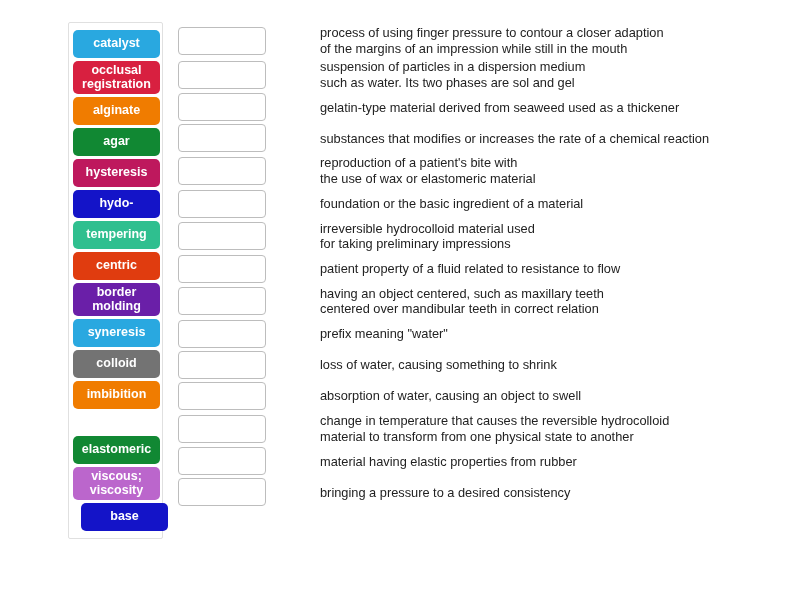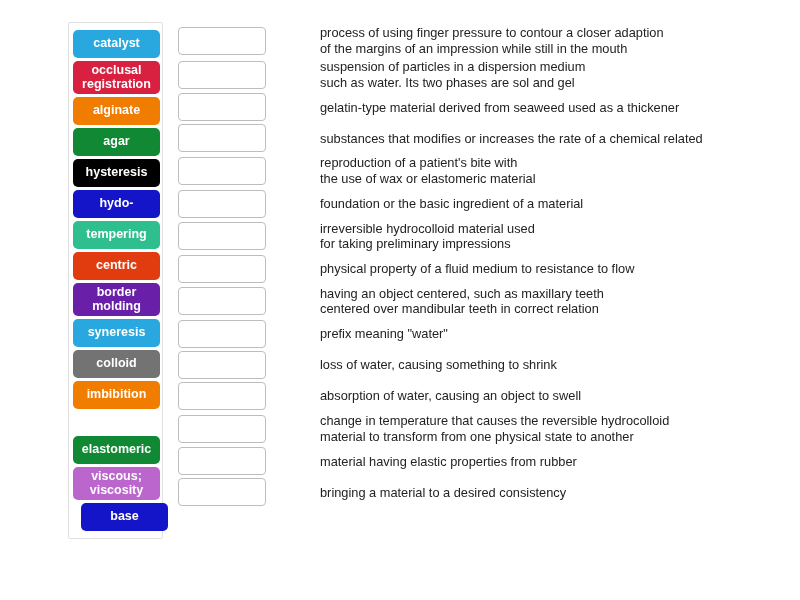--- a/index.html
+++ b/index.html
@@ -78,21 +78,21 @@
 <body>
 
 <div id="app">
 
   <div id="terms-panel">
       <div class="term-tile" style="background: rgb(41, 168, 224);">catalyst</div>
       <div class="term-tile" style="background: rgb(216, 32, 64);">occlusal
 registration</div>
       <div class="term-tile" style="background: rgb(240, 124, 0);">alginate</div>
       <div class="term-tile" style="background: rgb(17, 136, 51);">agar</div>
-      <div class="term-tile" style="background: #000000;">hysteresis</div>
+      <div class="term-tile" style="background: #be185d;">hysteresis</div>
       <div class="term-tile" style="background: rgb(20, 20, 200);">hydo-</div>
       <div class="term-tile" style="background: rgb(47, 191, 143); text-align: center;">tempering</div>
       <div class="term-tile" style="background: rgb(224, 60, 15);">centric</div>
       <div class="term-tile" style="background: rgb(106, 31, 168);">border
 molding</div>
       <div class="term-tile" style="background: rgb(41, 168, 224);">syneresis</div>
       <div class="term-tile" style="background: #737373;">colloid</div>
       <div class="term-tile" style="background: rgb(240, 124, 0);">imbibition</div>
       <div class="term-tile" style="background: rgb(17, 136, 51); margin-top: 27px;">elastomeric</div>
       <div class="term-tile" style="background: rgb(187, 102, 204);">viscous;
@@ -110,39 +110,39 @@
         <div class="drop-box"></div>
         <div class="definition">suspension of particles in a dispersion medium
 such as water. Its two phases are sol and gel</div>
       </div>
       <div class="row">
         <div class="drop-box"></div>
         <div class="definition">gelatin-type material derived from seaweed used as a thickener</div>
       </div>
       <div class="row">
         <div class="drop-box"></div>
-        <div class="definition">substances that modifies or increases the rate of a chemical related</div>
+        <div class="definition">substances that modifies or increases the rate of a chemical reaction</div>
       </div>
       <div class="row">
         <div class="drop-box"></div>
         <div class="definition">reproduction of a patient's bite with
 the use of wax or elastomeric material</div>
       </div>
       <div class="row">
         <div class="drop-box"></div>
         <div class="definition">foundation or the basic ingredient of a material</div>
       </div>
       <div class="row">
         <div class="drop-box"></div>
         <div class="definition">irreversible hydrocolloid material used
 for taking preliminary impressions</div>
       </div>
       <div class="row">
         <div class="drop-box"></div>
-        <div class="definition">physical property of a fluid medium to resistance to flow</div>
+        <div class="definition">patient property of a fluid related to resistance to flow</div>
       </div>
       <div class="row">
         <div class="drop-box"></div>
         <div class="definition">having an object centered, such as maxillary teeth
 centered over mandibular teeth in correct relation</div>
       </div>
       <div class="row">
         <div class="drop-box"></div>
         <div class="definition">prefix meaning "water"</div>
       </div>
@@ -158,17 +158,17 @@
         <div class="drop-box"></div>
         <div class="definition">change in temperature that causes the reversible hydrocolloid
 material to transform from one physical state to another</div>
       </div>
       <div class="row">
         <div class="drop-box"></div>
         <div class="definition">material having elastic properties from rubber</div>
       </div>
       <div class="row">
         <div class="drop-box"></div>
-        <div class="definition">bringing a material to a desired consistency</div>
+        <div class="definition">bringing a pressure to a desired consistency</div>
       </div>
     </div>
 
 </div>
 
 </body></html>

